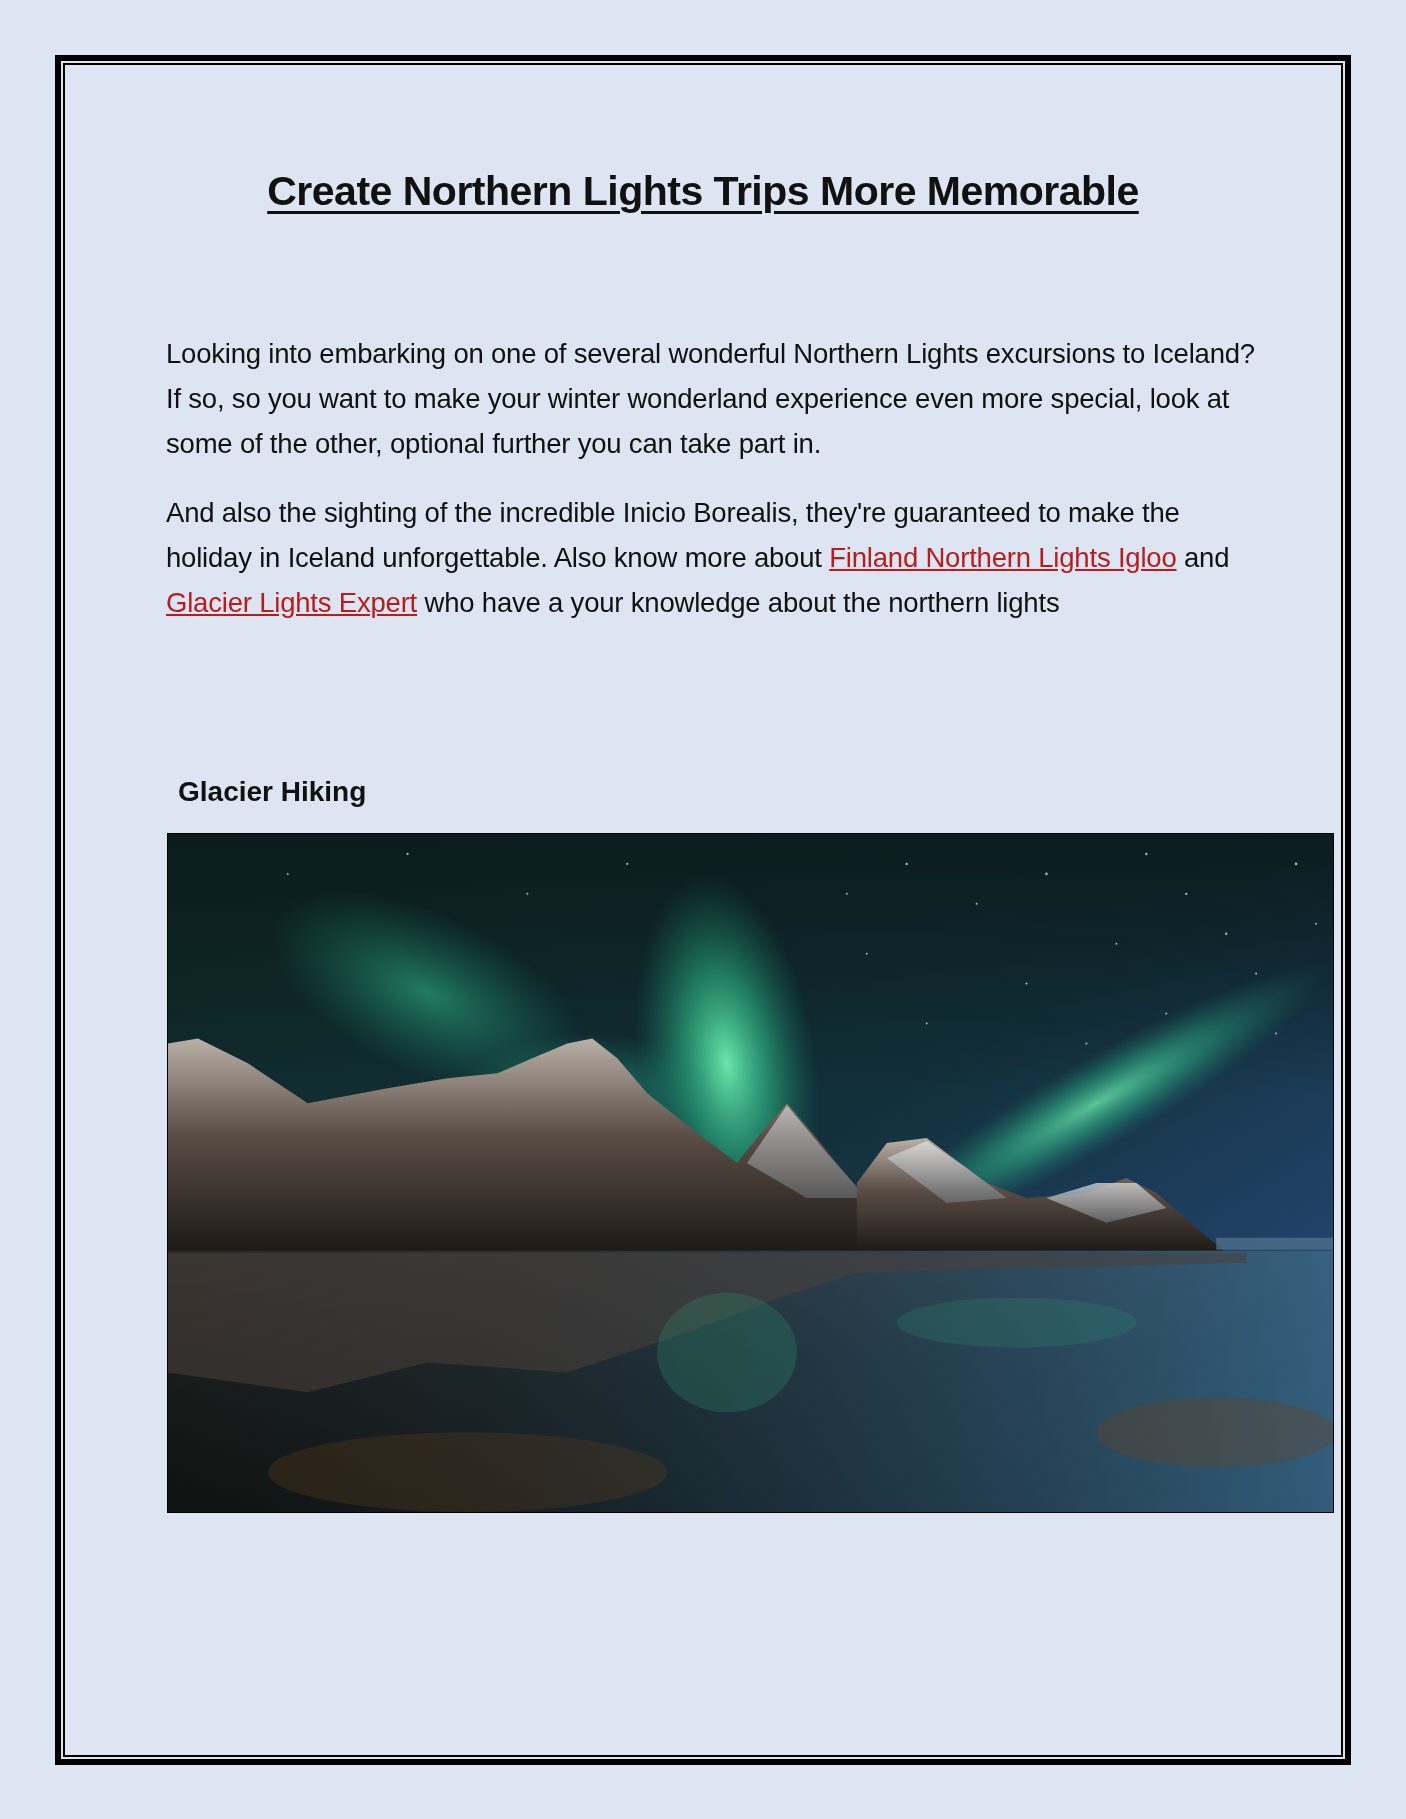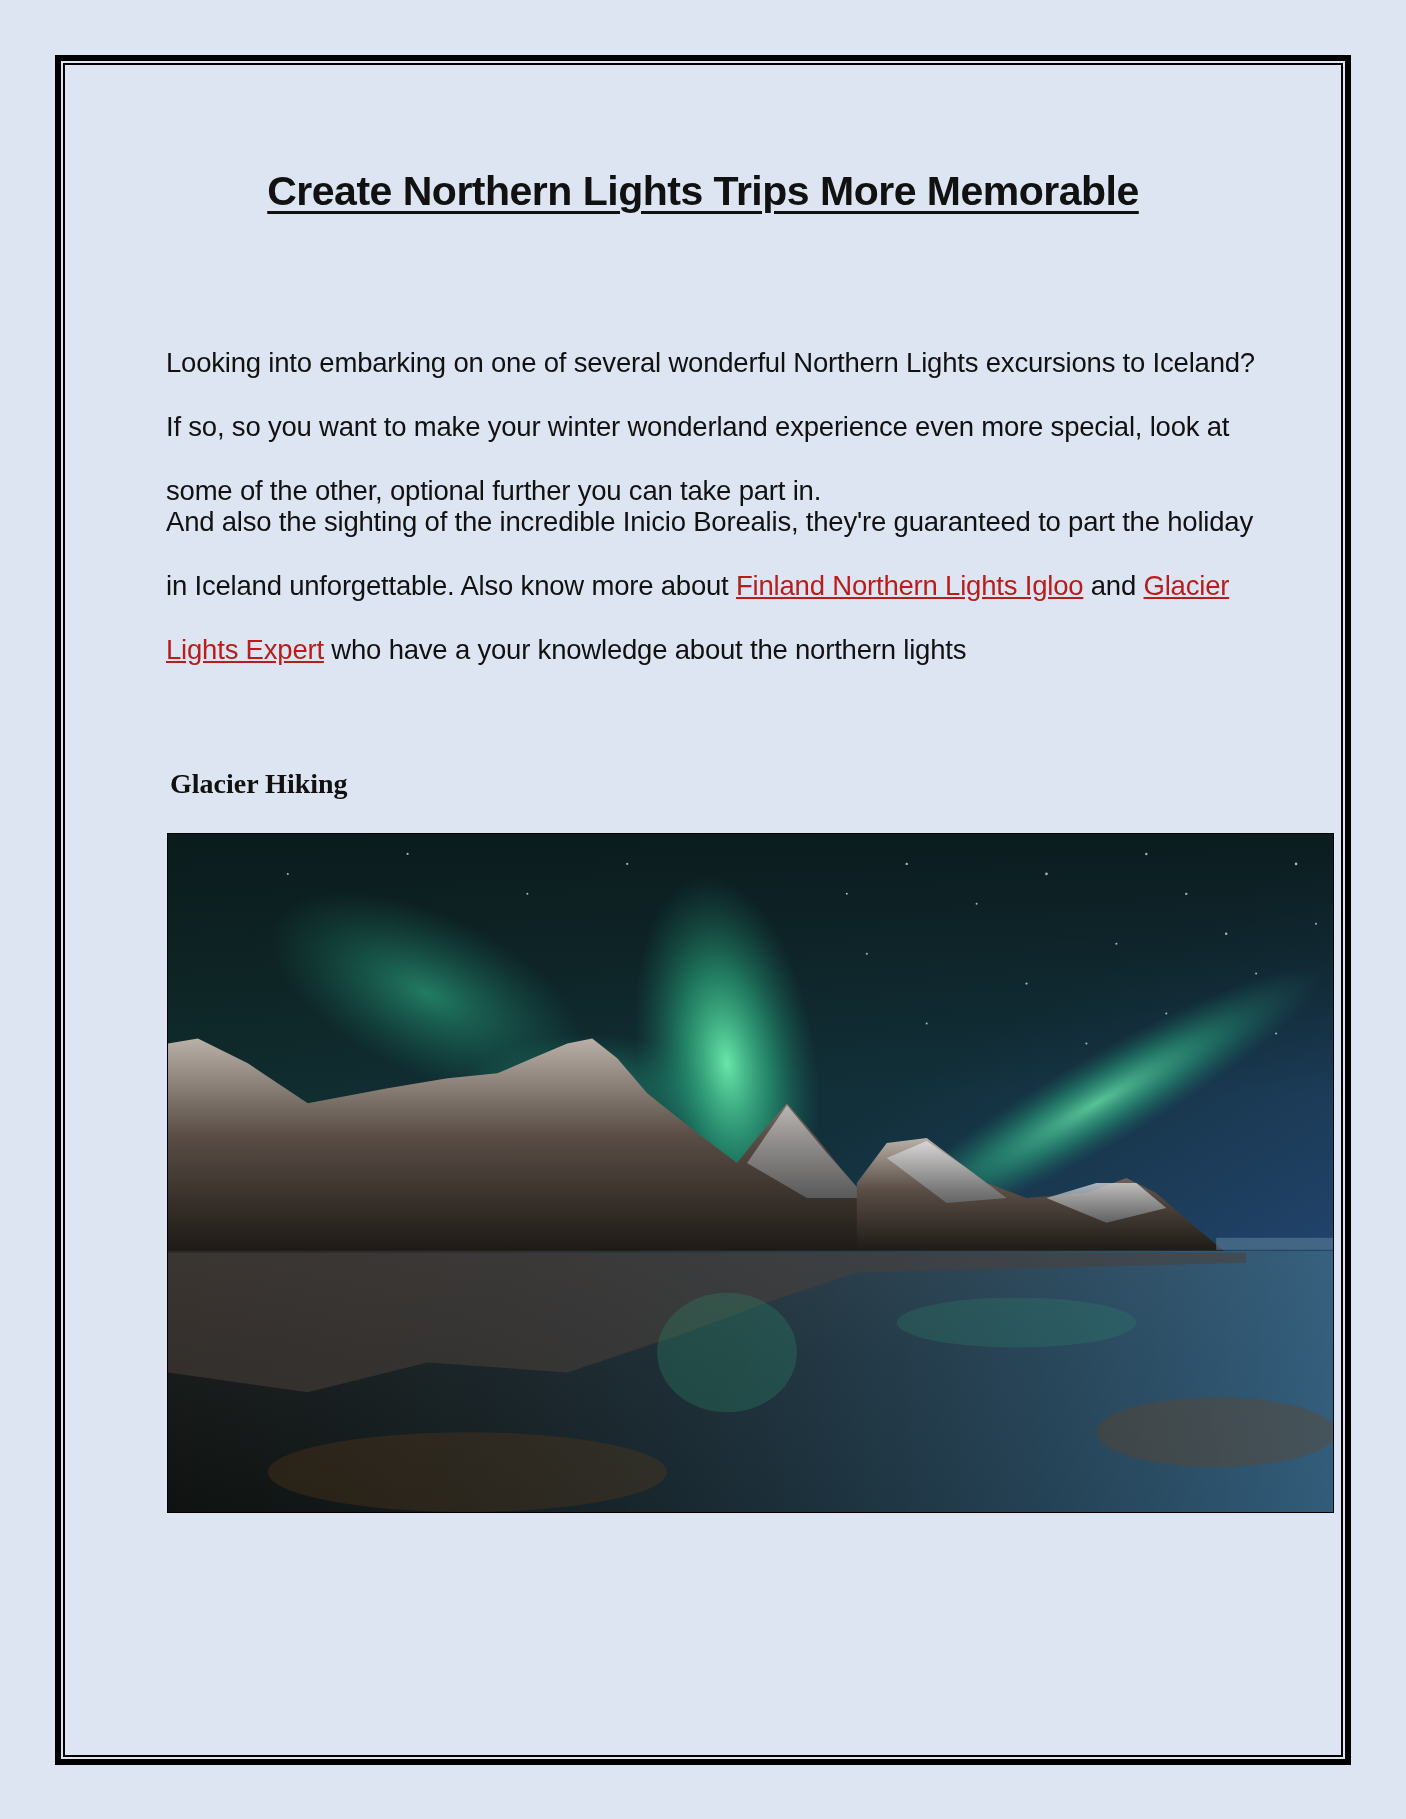--- a/index.html
+++ b/index.html
@@ -27,21 +27,21 @@
     position: absolute; left: 0; right: 0; top: 168px;
     text-align: center;
     font-size: 41px; font-weight: bold;
     text-decoration: underline;
     text-decoration-thickness: 3px;
     text-underline-offset: 6px;
     letter-spacing: -0.5px;
   }
   .body-text {
     position: absolute; left: 166px; width: 1090px;
-    font-size: 27.5px; line-height: 64px;
+    font-size: 27.5px; line-height: 45px;
     letter-spacing: -0.2px;
   }
   .p1 { top: 331px; }
   .p2 { top: 490px; }
   .body-text a { color: #b91c1c; text-decoration: underline; }
   .section-heading {
     position: absolute; left: 166px; top: 764px;
     font-size: 28px; font-weight: bold;
   }
   .photo {
@@ -57,23 +57,23 @@
 </head>
 <body>
 
 <div class="frame-outer"></div>
 <div class="frame-inner"></div>
 
 <h1 class="title" style="margin:0;">Create Northern Lights Trips More Memorable</h1>
 
 <p class="body-text p1" style="margin:0;">Looking into embarking on one of several wonderful Northern Lights excursions to Iceland? If so, so you want to make your winter wonderland experience even more special, look at some of the other, optional further you can take part in.</p>
 
-<p class="body-text p2" style="margin:0;"><span>And also the sighting of the incredible Inicio Borealis, they're guaranteed to part the holiday in Iceland unforgettable. Also know more about </span><a href="#">Finland Northern Lights Igloo</a><span> and </span><a href="#">Glacier Lights Expert</a><span> who have a your knowledge about the northern lights</span></p>
+<p class="body-text p2" style="margin:0;"><span>And also the sighting of the incredible Inicio Borealis, they're guaranteed to make the holiday in Iceland unforgettable. Also know more about </span><a href="#">Finland Northern Lights Igloo</a><span> and </span><a href="#">Glacier Lights Expert</a><span> who have a your knowledge about the northern lights</span></p>
 
-<h2 class="section-heading" style="margin:4px;font-family:Liberation Serif, serif;">Glacier Hiking</h2>
+<h2 class="section-heading" style="margin:12px;">Glacier Hiking</h2>
 
 <div class="photo" aria-label="Aurora borealis over snowy mountain ridge reflected in calm water at night">
   <svg viewBox="0 0 1167 680" preserveAspectRatio="none">
     <defs>
       <linearGradient id="sky" x1="0" y1="0" x2="1" y2="1">
         <stop offset="0" stop-color="#0f2a26"></stop>
         <stop offset="0.5" stop-color="#12303a"></stop>
         <stop offset="1" stop-color="#2c4f8a"></stop>
       </linearGradient>
       <linearGradient id="skyTop" x1="0" y1="0" x2="0" y2="1">

